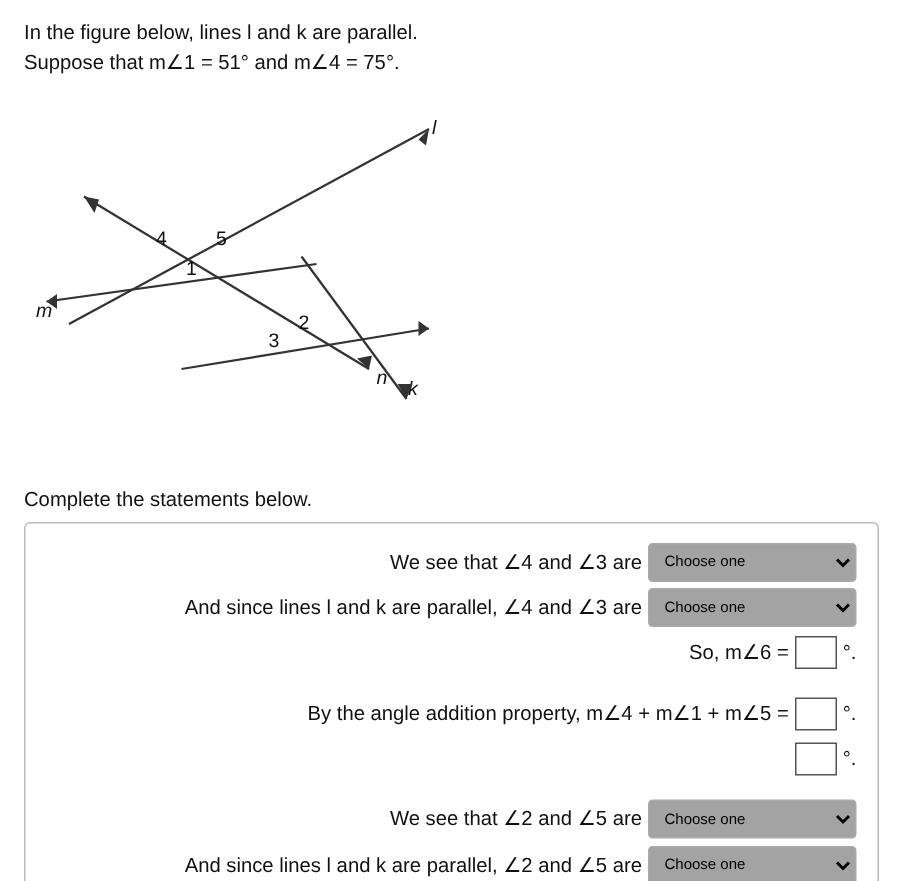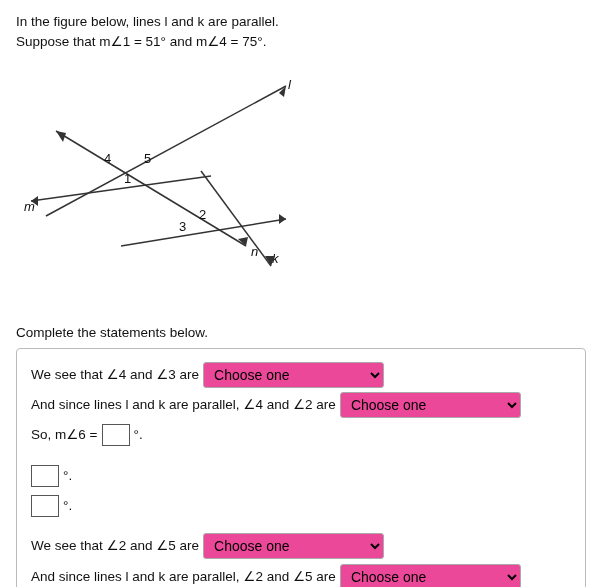--- a/index.html
+++ b/index.html
@@ -44,30 +44,31 @@
       font-size: 13.5px;
       line-height: 2.1;
       background: #fff;
     }
     .statement-line {
       display: flex;
       align-items: center;
       flex-wrap: wrap;
       gap: 4px;
       margin-bottom: 2px;
+      justify-content: flex-end;
     }
     .spacer {
       height: 10px;
     }
     select.choose-one {
-      font-size: 14px;
+      font-size: 10px;
       padding: 2px 6px;
       border: 1px solid #aaa;
       border-radius: 3px;
-      background: #ec4899;
+      background: #a3a3a3;
       height: 26px;
       min-width: 110px;
     }
     .blank-box {
       display: inline-block;
       border: 1px solid #555;
       min-width: 28px;
       height: 22px;
       text-align: center;
       vertical-align: middle;
@@ -133,39 +134,40 @@
       <option>alternate interior angles</option>
       <option>corresponding angles</option>
       <option>co-interior angles</option>
       <option>vertical angles</option>
       <option>supplementary angles</option>
       <option>congruent</option>
     </select>
   </div>
 
   <div class="statement-line">
-    <span>And since lines l and k are parallel, ∠4 and ∠2 are</span>
+    <span>And since lines l and k are parallel, ∠4 and ∠3 are</span>
     <select class="choose-one">
       <option>Choose one</option>
       <option>congruent</option>
       <option>supplementary</option>
       <option>alternate interior angles</option>
       <option>corresponding angles</option>
     </select>
   </div>
 
   <div class="statement-line">
     <span>So, m∠6 =</span>
     <span class="blank-box"></span>
     <span>°.</span>
   </div>
 
   <div class="spacer"></div>
 
   <div class="statement-line">
+    <span>By the angle addition property, m∠4 + m∠1 + m∠5 =</span>
     <span class="blank-box"></span>
     <span>°.</span>
   </div>
 
   <div class="statement-line">
     <span class="blank-box"></span>
     <span>°.</span>
   </div>
 
   <div class="spacer"></div>

